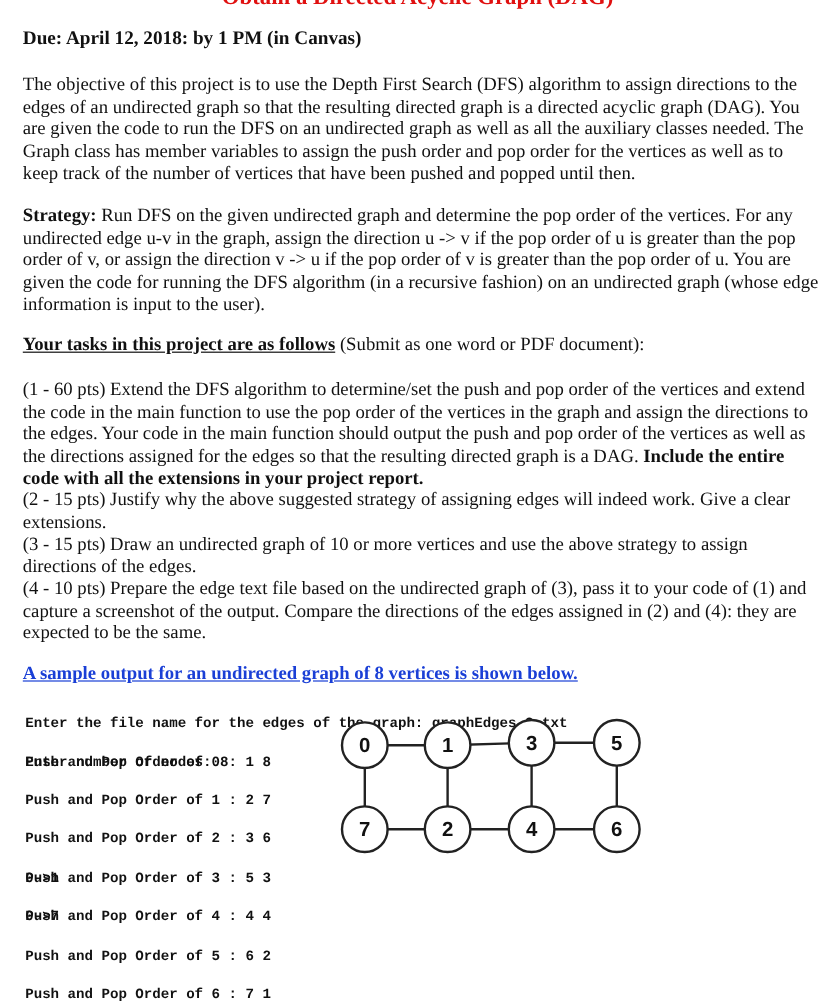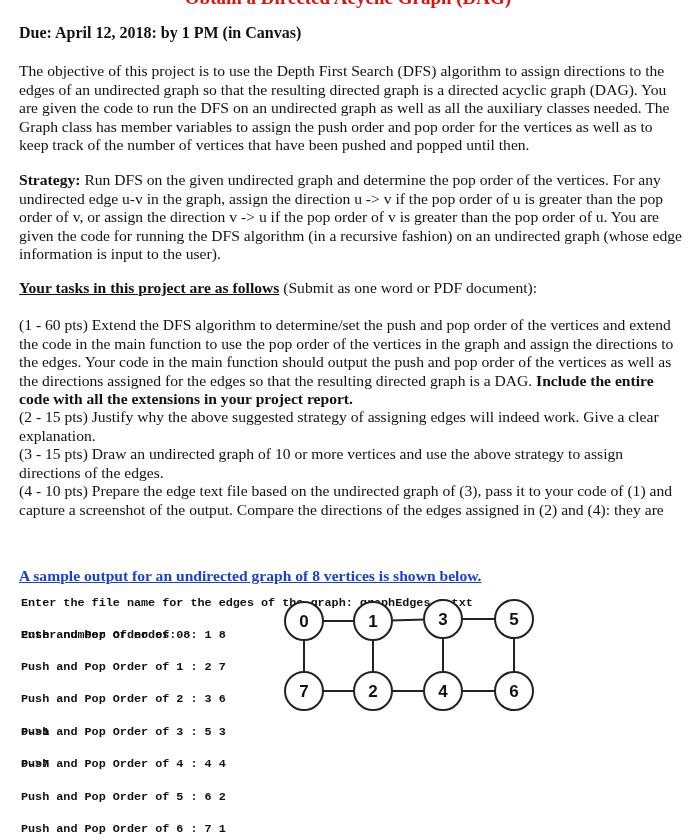--- a/index.html
+++ b/index.html
@@ -6,21 +6,21 @@
   body { width: 696px; height: 837px; position: relative; overflow: hidden;
          font-family: "Liberation Serif", "DejaVu Serif", serif; color: #111; }
   .title { position: absolute; top: -13px; left: 0; width: 696px; text-align: center;
            font-weight: bold; font-size: 19px; color: #e01010; white-space: nowrap; }
   .due { position: absolute; top: 24px; left: 19px; font-weight: bold; font-size: 16px; text-align: right; }
   .para { position: absolute; left: 19px; font-size: 15.6px; line-height: 18.5px; white-space: nowrap; }
   .para .ln { display: block; }
   .b { font-weight: bold; }
   .u { font-weight: bold; text-decoration: underline; }
   .sample-link { position: absolute; top: 553px; left: 19px; font-size: 15.6px; font-weight: bold;
-                 color: #1a3fd6; text-decoration: underline; white-space: nowrap; cursor: pointer; margin-top: 14px; }
+                 color: #1a3fd6; text-decoration: underline; white-space: nowrap; cursor: pointer; }
   .console { position: absolute; left: 21px; font-family: "Liberation Mono", "DejaVu Sans Mono", monospace;
              font-weight: bold; font-size: 11.8px; line-height: 10.8px; color: #111; white-space: pre; letter-spacing: -0.02px; }
   .console .ln { display: block; }
   svg.graph { position: absolute; left: 270px; top: 590px; }
 </style>
 </head>
 <body>
 
 <div class="title">Obtain a Directed Acyclic Graph (DAG)</div>
 
@@ -49,31 +49,32 @@
 <div class="para" style="top:316px">
   <span class="ln">(1 - 60 pts) Extend the DFS algorithm to determine/set the push and pop order of the vertices and extend</span>
   <span class="ln">the code in the main function to use the pop order of the vertices in the graph and assign the directions to</span>
   <span class="ln">the edges. Your code in the main function should output the push and pop order of the vertices as well as</span>
   <span class="ln"><span>the directions assigned for the edges so that the resulting directed graph is a DAG. </span><span class="b">Include the entire</span></span>
   <span class="ln b">code with all the extensions in your project report.</span>
 </div>
 
 <div class="para" style="top:408px">
   <span class="ln">(2 - 15 pts) Justify why the above suggested strategy of assigning edges will indeed work. Give a clear</span>
-  <span class="ln">explanation.</span>
+  <span class="ln">extensions.</span>
 </div>
 
 <div class="para" style="top:445px">
   <span class="ln">(3 - 15 pts) Draw an undirected graph of 10 or more vertices and use the above strategy to assign</span>
   <span class="ln">directions of the edges.</span>
 </div>
 
 <div class="para" style="top:482px">
   <span class="ln">(4 - 10 pts) Prepare the edge text file based on the undirected graph of (3), pass it to your code of (1) and</span>
   <span class="ln">capture a screenshot of the output. Compare the directions of the edges assigned in (2) and (4): they are</span>
+  <span class="ln">expected to be the same.</span>
 </div>
 
 <div class="sample-link">A sample output for an undirected graph of 8 vertices is shown below.</div>
 
 <div class="console" style="top:576px">
   <span class="ln">Enter the file name for the edges of the graph: graphEdges_2.txt</span>
   <span class="ln">Enter number of nodes: 8</span>
 </div>
 
 <div class="console" style="top:608px">

